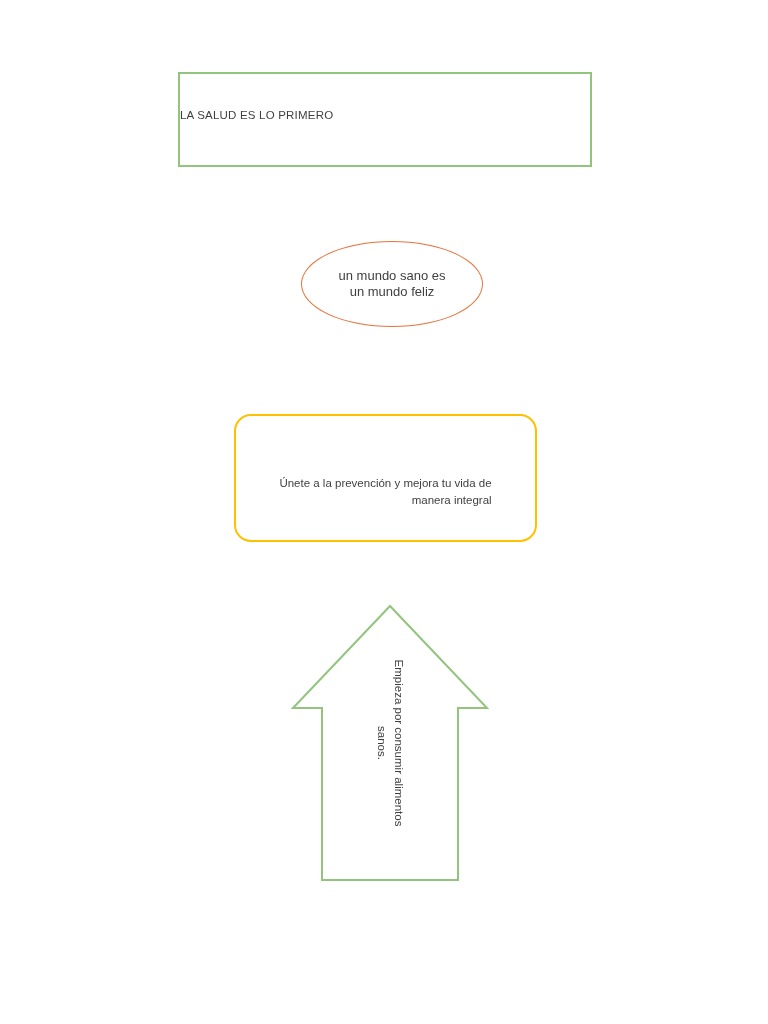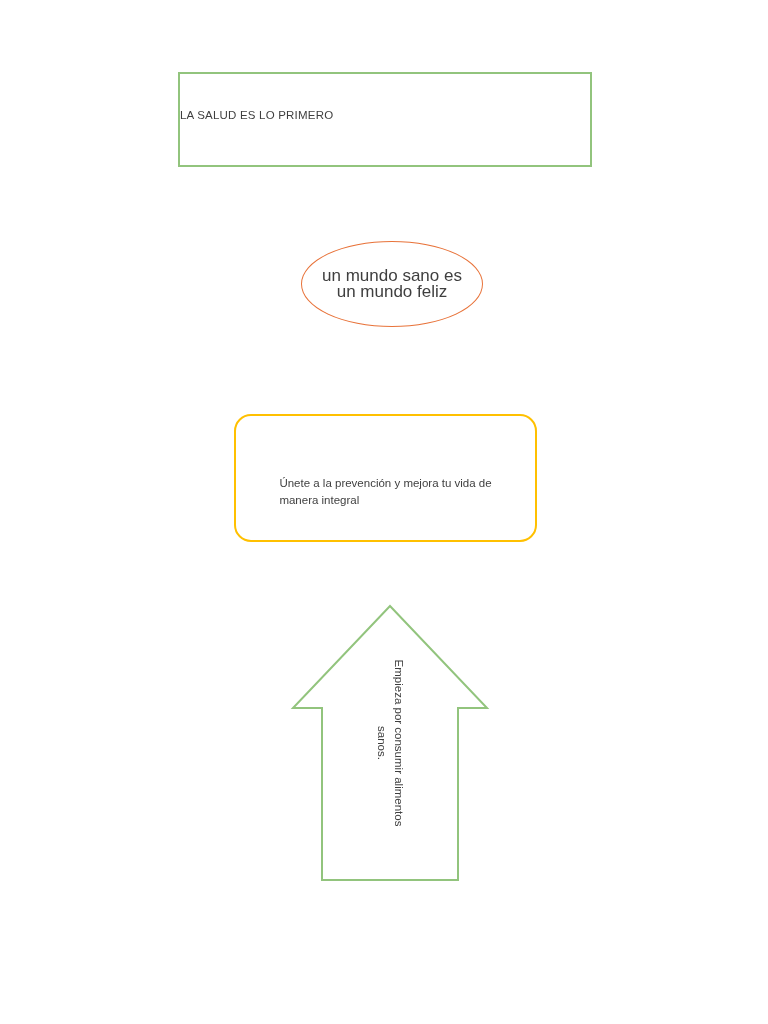--- a/index.html
+++ b/index.html
@@ -58,21 +58,21 @@
     box-sizing: border-box;
     border: 1.6px solid #e8733a;
     border-radius: 50% / 50%;
     background: #ffffff;
     display: flex;
     align-items: center;
     justify-content: center;
   }
   .ellipse-box .ellipse-text {
     text-align: center;
-    font-size: 17px;
+    font-size: 13px;
     line-height: 16px;
     color: #3f3f3f;
     white-space: pre-line;
   }
 
   
   .rounded-box {
     position: absolute;
     left: 234px;
     top: 414px;
@@ -80,21 +80,21 @@
     height: 128px;
     box-sizing: border-box;
     border: 2px solid #ffc000;
     border-radius: 17px;
     background: #ffffff;
     display: flex;
     align-items: center;
     justify-content: center;
   }
   .rounded-box .rounded-text {
-    text-align: left;
+    text-align: right;
     font-size: 11.5px;
     line-height: 17px;
     color: #3f3f3f;
     white-space: pre-line;
     padding: 0 8px;
     margin-top: 28px;
   }
 
   
   .arrow-wrap {

